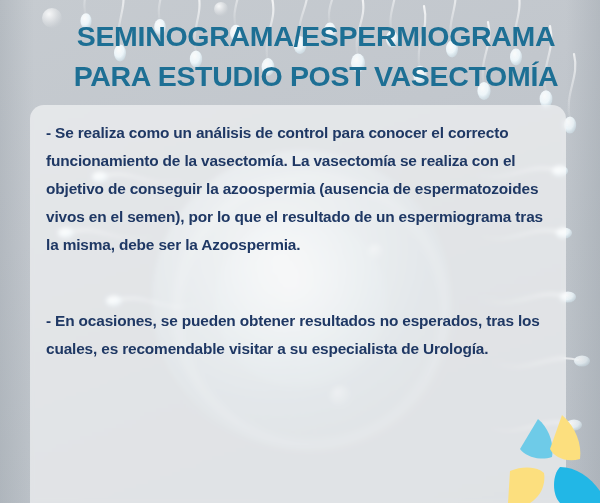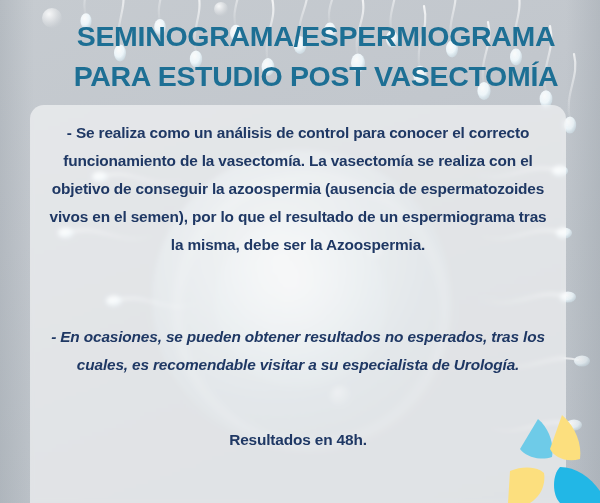--- a/index.html
+++ b/index.html
@@ -109,32 +109,32 @@
     z-index: 3;
   }
 
   .content {
     position: absolute;
     left: 30px;
     top: 105px;
     width: 536px;
     height: 398px;
     z-index: 6;
-    text-align: center;
+    text-align: left;
     color: #1f3864;
   }
   .para {
     font-size: 15.4px;
     font-weight: bold;
     line-height: 28px;
     padding: 0 16px;
     letter-spacing: -0.15px;
   }
   .para-1 { margin-top: 14px; }
-  .para-2 { margin-top: 64px; font-style: italic; }
+  .para-2 { margin-top: 48px; }
   .footer-line {
     margin-top: 52px;
     font-size: 15.4px;
     font-weight: bold;
     letter-spacing: -0.15px;
   }
 
   
   .logo {
     position: absolute;
@@ -247,21 +247,20 @@
   <div class="title-block">
     <div class="title-line">SEMINOGRAMA/ESPERMIOGRAMA</div>
     <div class="title-line">PARA ESTUDIO POST VASECTOMÍA</div>
   </div>
 
   <div class="card"></div>
 
   <div class="content">
     <p class="para para-1">- Se realiza como un análisis de control para conocer el correcto funcionamiento de la vasectomía. La vasectomía se realiza con el objetivo de conseguir la azoospermia (ausencia de espermatozoides vivos en el semen), por lo que el resultado de un espermiograma tras la misma, debe ser la Azoospermia.</p>
     <p class="para para-2">- En ocasiones, se pueden obtener resultados no esperados, tras los cuales, es recomendable visitar a su especialista de Urología.</p>
-    <div class="footer-line">Resultados en 48h.</div>
   </div>
 
   <svg class="logo" viewBox="0 0 96 92">
     <path d="M34 8 C 46 18, 50 34, 48 46 C 36 50, 22 46, 16 38 Z" fill="#6ecbe8"></path>
     <path d="M58 4 C 72 16, 78 34, 76 48 C 62 52, 50 46, 46 38 Z" fill="#fcdf7e"></path>
     <path d="M6 60 C 20 54, 34 56, 40 62 C 42 74, 36 86, 26 92 L 4 92 Z" fill="#fcdf7e"></path>
     <path d="M56 56 C 72 56, 86 66, 96 80 L 96 92 L 56 92 C 48 84, 48 64, 56 56 Z" fill="#22b7e6"></path>
   </svg>
 
 </div>

